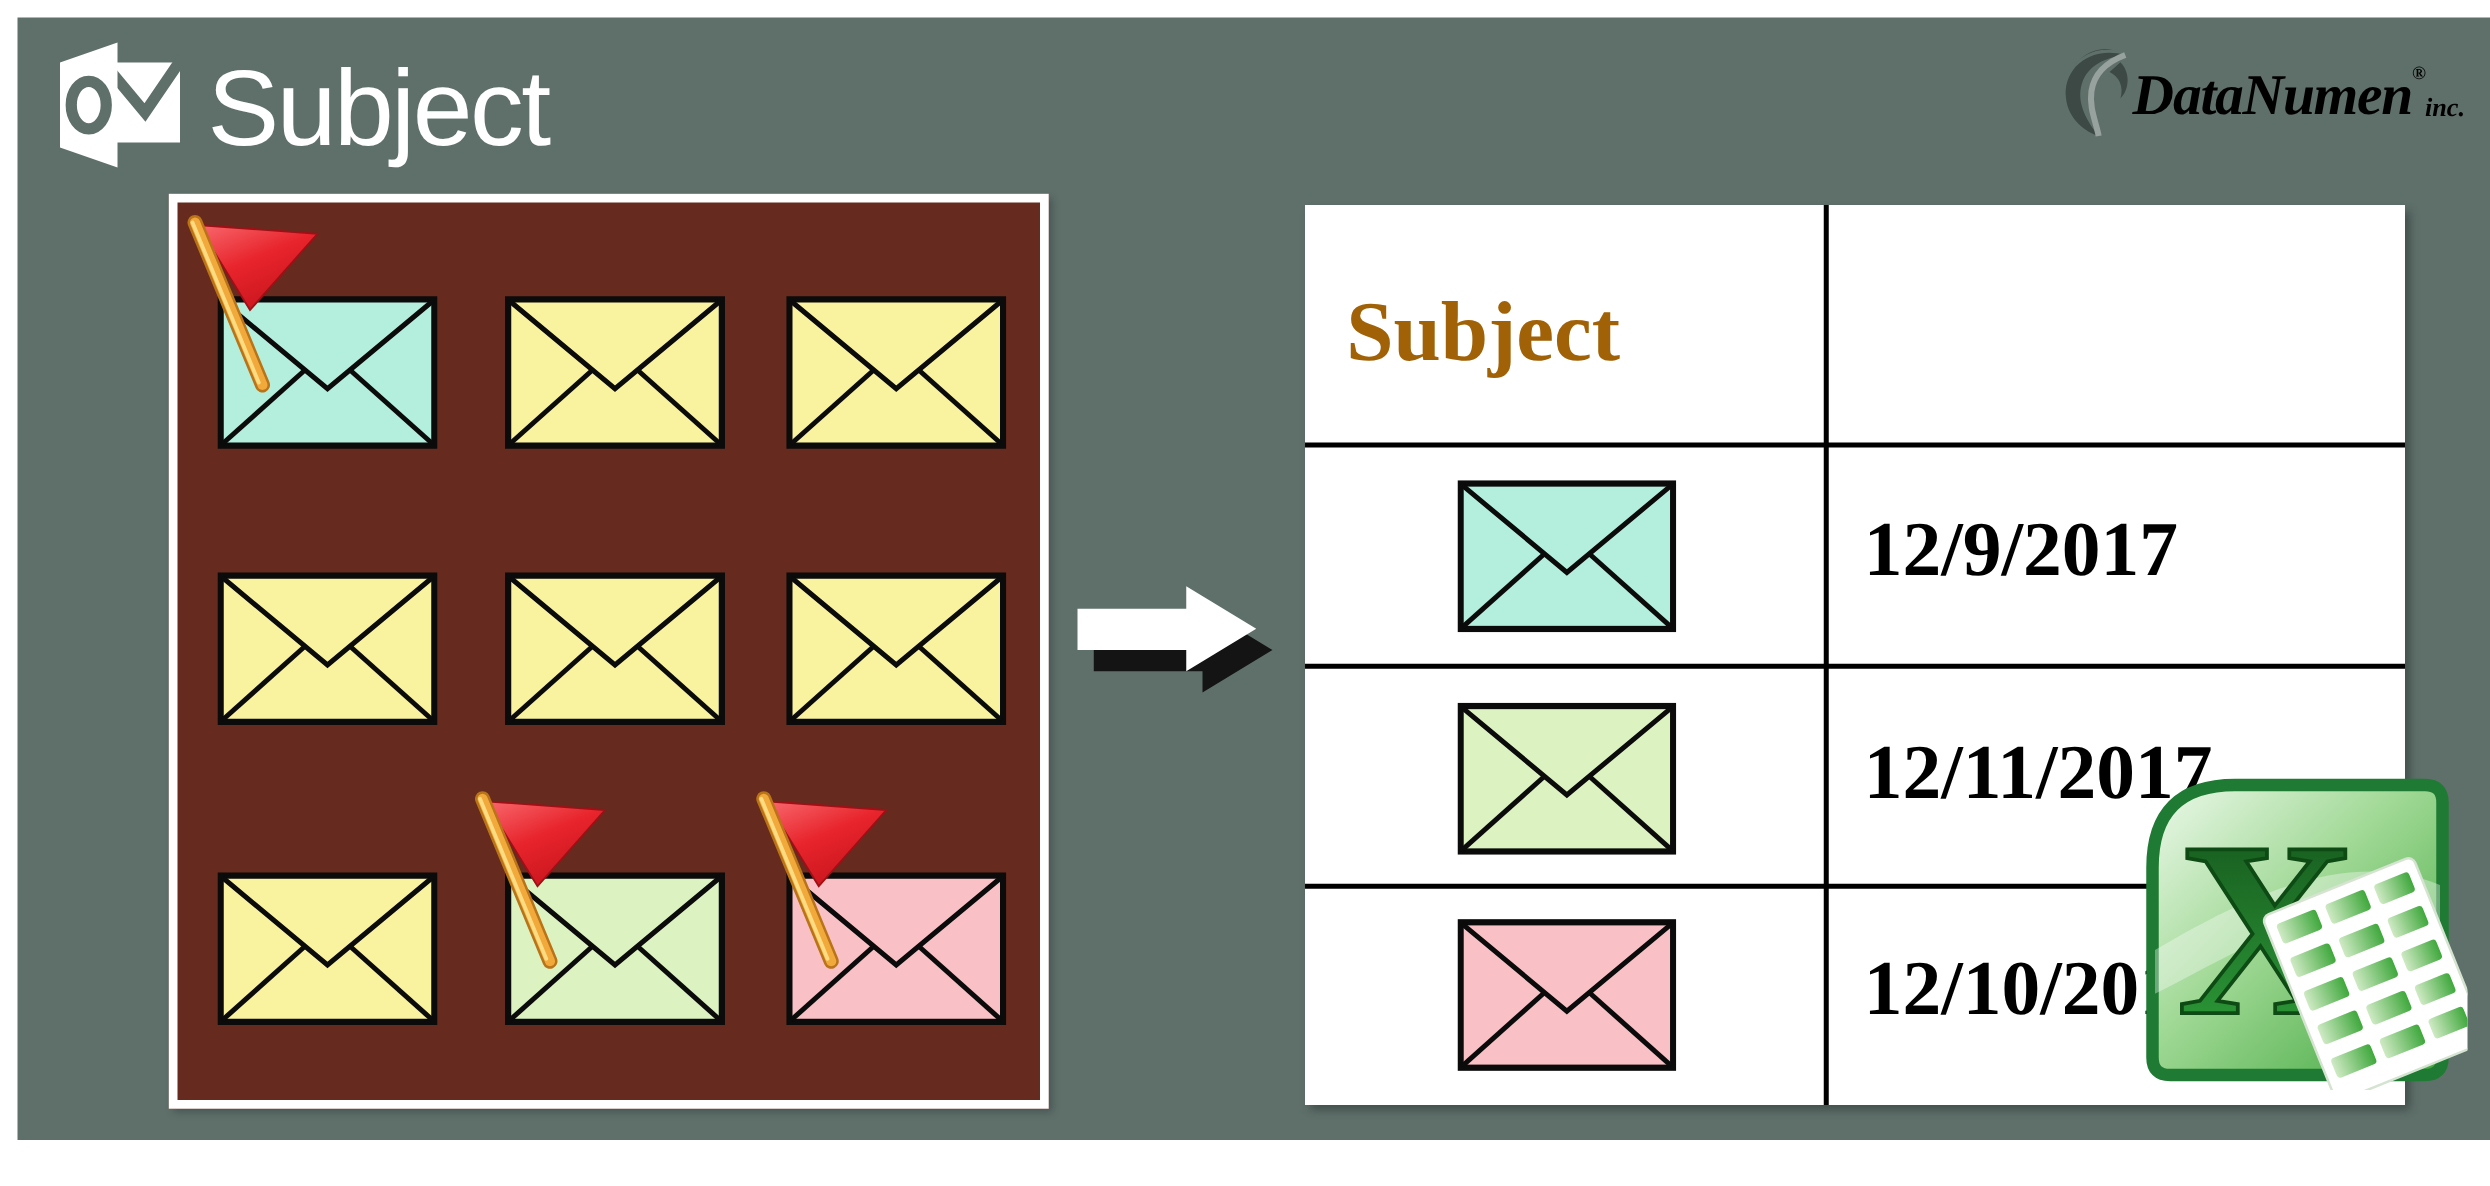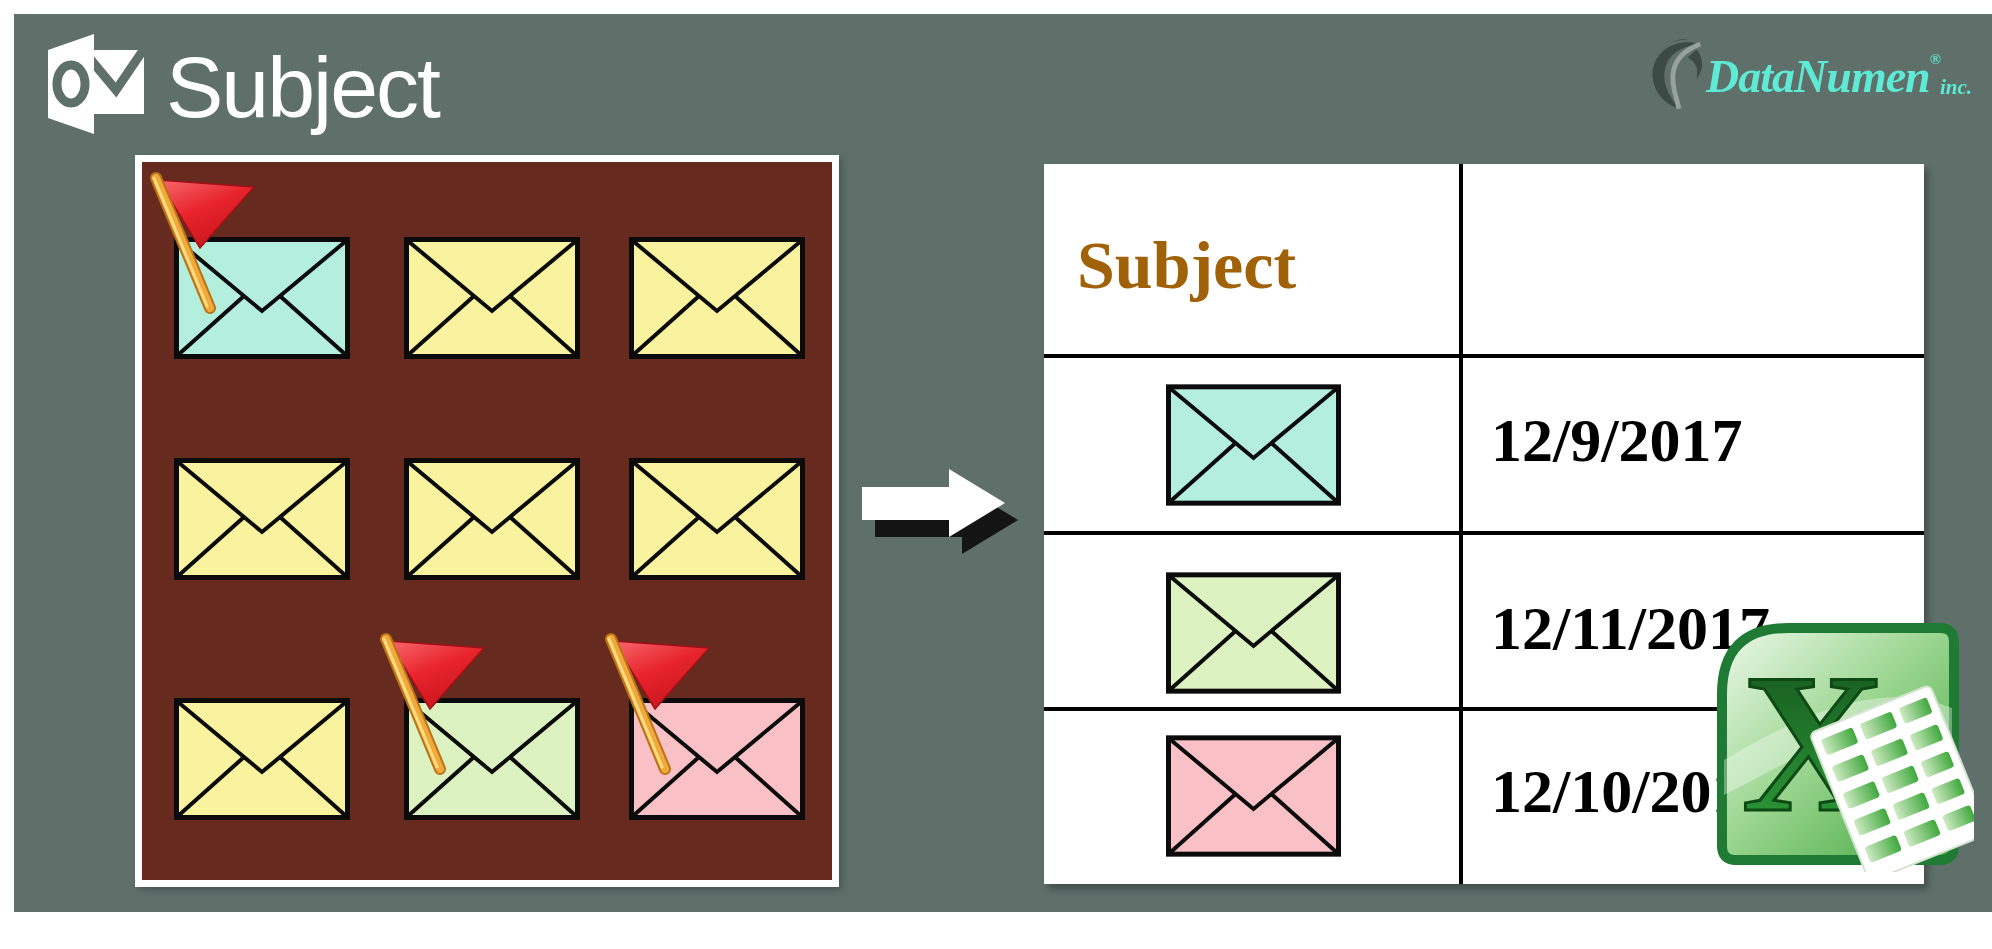--- a/index.html
+++ b/index.html
@@ -2,21 +2,21 @@
 <html><head>
 <meta charset="utf-8">
 <style>
   html,body{margin:0;padding:0;background:#ffffff;}
   body{width:1992px;height:949px;position:relative;overflow:hidden;font-family:"Liberation Sans",sans-serif;}
   .stage{position:absolute;left:14px;top:14px;right:0;bottom:37px;background:#5F706B;}
 
   
   .outlook-brand{position:absolute;left:22px;top:12px;display:flex;align-items:center;}
   .outlook-word{color:#ffffff;font-size:86px;font-weight:400;letter-spacing:-2px;line-height:1;margin-left:18px;margin-top:6px;}
-  .dn-brand{position:absolute;right:20px;top:22px;display:flex;align-items:flex-start;color:#5eead4;}
+  .dn-brand{position:absolute;right:20px;top:22px;display:flex;align-items:flex-start;color:#000000;}
   .dn-text{font-family:"Liberation Serif",serif;font-style:italic;font-weight:bold;font-size:46px;line-height:1;margin-top:16px;letter-spacing:-1px;}
   .dn-reg{font-size:15px;vertical-align:28px;font-style:normal;}
   .dn-inc{font-size:21px;vertical-align:-2px;letter-spacing:0;}
 
   
   .mail-panel{position:absolute;left:121px;top:141px;width:690px;height:718px;background:#662A1E;border:7px solid #ffffff;box-shadow:3px 3px 6px rgba(30,38,36,.35);}
   .env-cell{position:absolute;width:176px;height:124px;}
   .env-cell svg.env{position:absolute;left:0;top:0;}
   .flag{position:absolute;left:-30px;top:-66px;width:120px;height:150px;z-index:3;}
 
@@ -192,21 +192,21 @@
     <div id="table-rows">
         <div class="t-row" style="top: 194px; height: 135px;">
           <div class="row-env" style="top:24px"><svg class="env" width="175" height="126" viewBox="0 0 176 122">
               <rect x="2.5" y="2.5" width="171" height="117" fill="#B4EFDE" stroke="#0b0b0b" stroke-width="5"></rect>
               <path d="M4,4 L88,74 L172,4" fill="none" stroke="#0b0b0b" stroke-width="4"></path>
               <path d="M4,118 L70,59" fill="none" stroke="#0b0b0b" stroke-width="4"></path>
               <path d="M172,118 L106,59" fill="none" stroke="#0b0b0b" stroke-width="4"></path>
             </svg></div>
           <div class="date-cell" style="top:47px">12/9/2017</div>
         </div>
-        <div class="t-row" style="top: 383px; height: 208px;">
+        <div class="t-row" style="top: 373px; height: 208px;">
           <div class="row-env" style="top:23px"><svg class="env" width="175" height="126" viewBox="0 0 176 122">
               <rect x="2.5" y="2.5" width="171" height="117" fill="#DCF3C1" stroke="#0b0b0b" stroke-width="5"></rect>
               <path d="M4,4 L88,74 L172,4" fill="none" stroke="#0b0b0b" stroke-width="4"></path>
               <path d="M4,118 L70,59" fill="none" stroke="#0b0b0b" stroke-width="4"></path>
               <path d="M172,118 L106,59" fill="none" stroke="#0b0b0b" stroke-width="4"></path>
             </svg></div>
           <div class="date-cell" style="top:46px">12/11/2017</div>
         </div>
         <div class="t-row" style="top: 547px; height: 169px;">
           <div class="row-env" style="top:22px"><svg class="env" width="175" height="126" viewBox="0 0 176 122">

